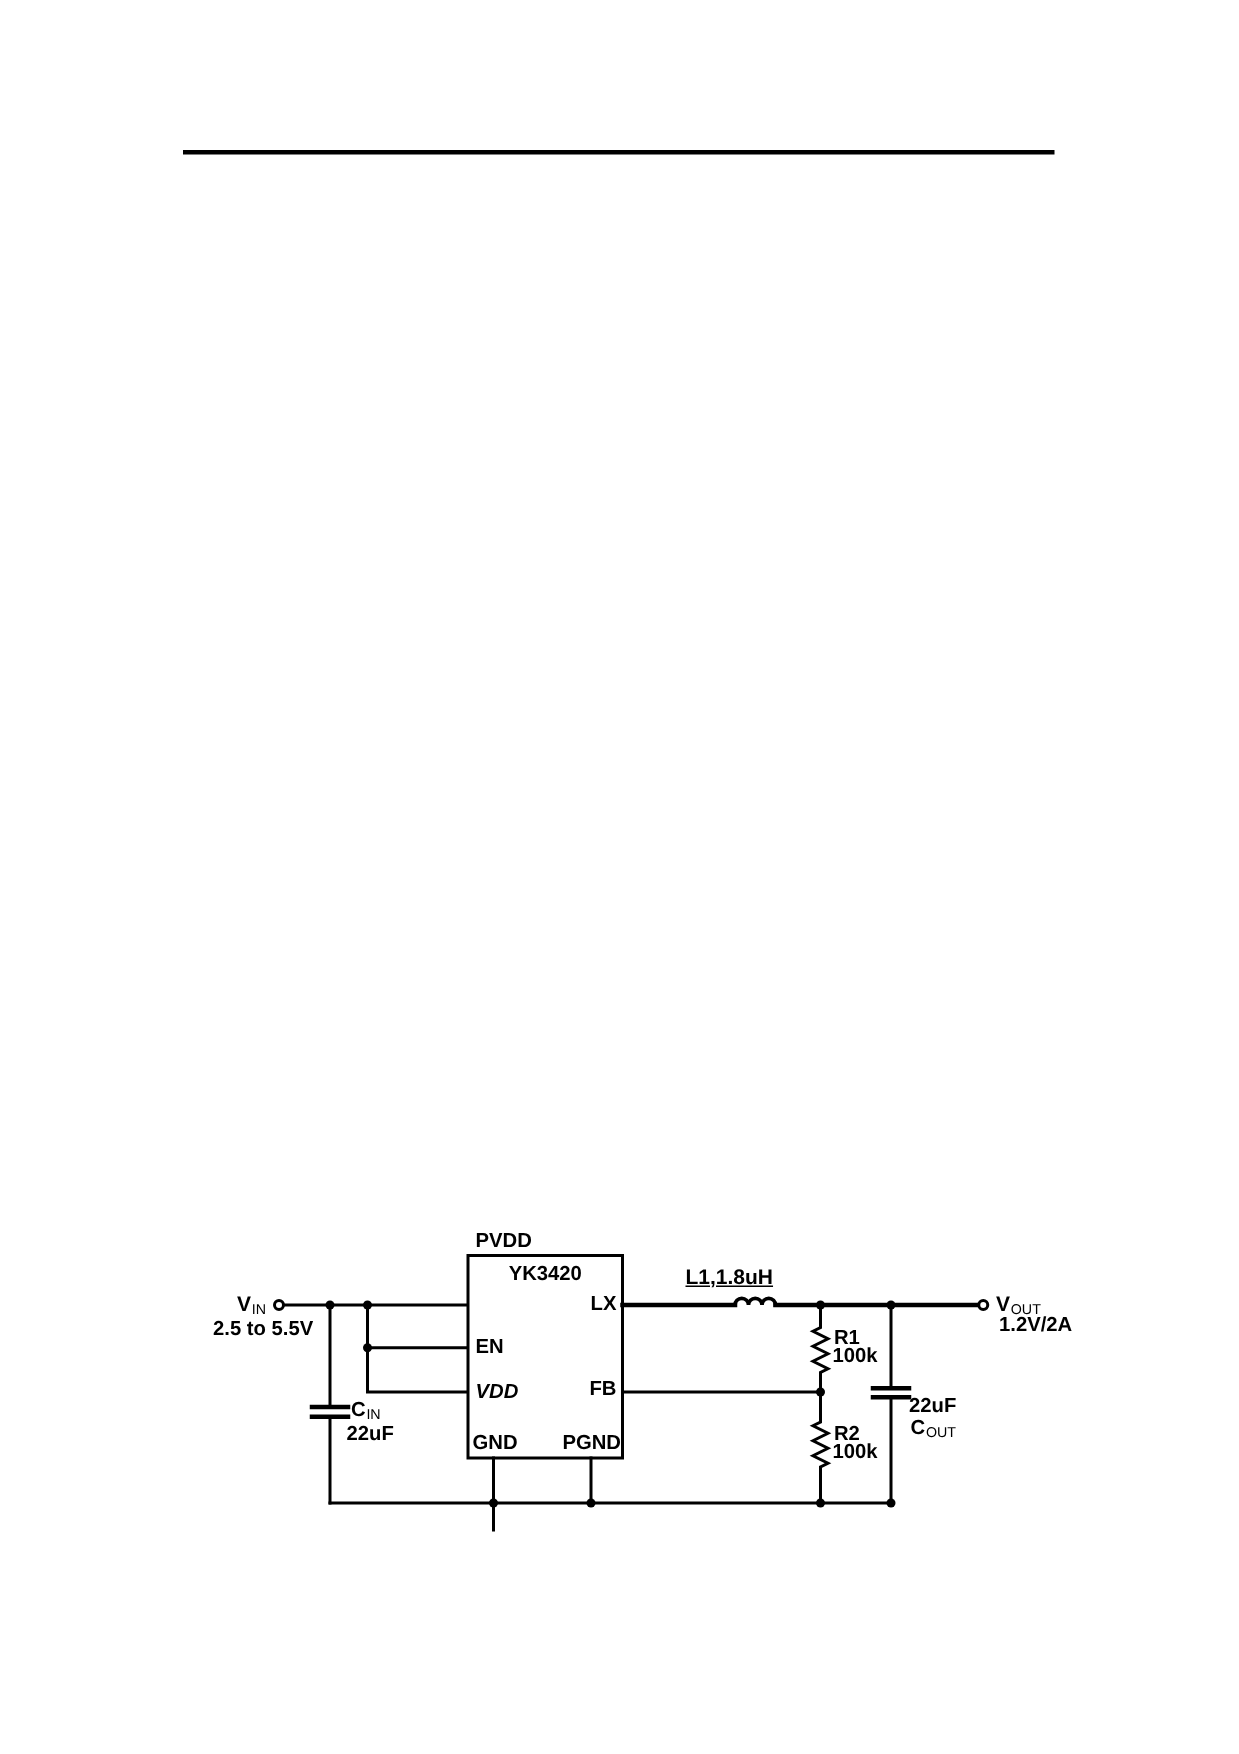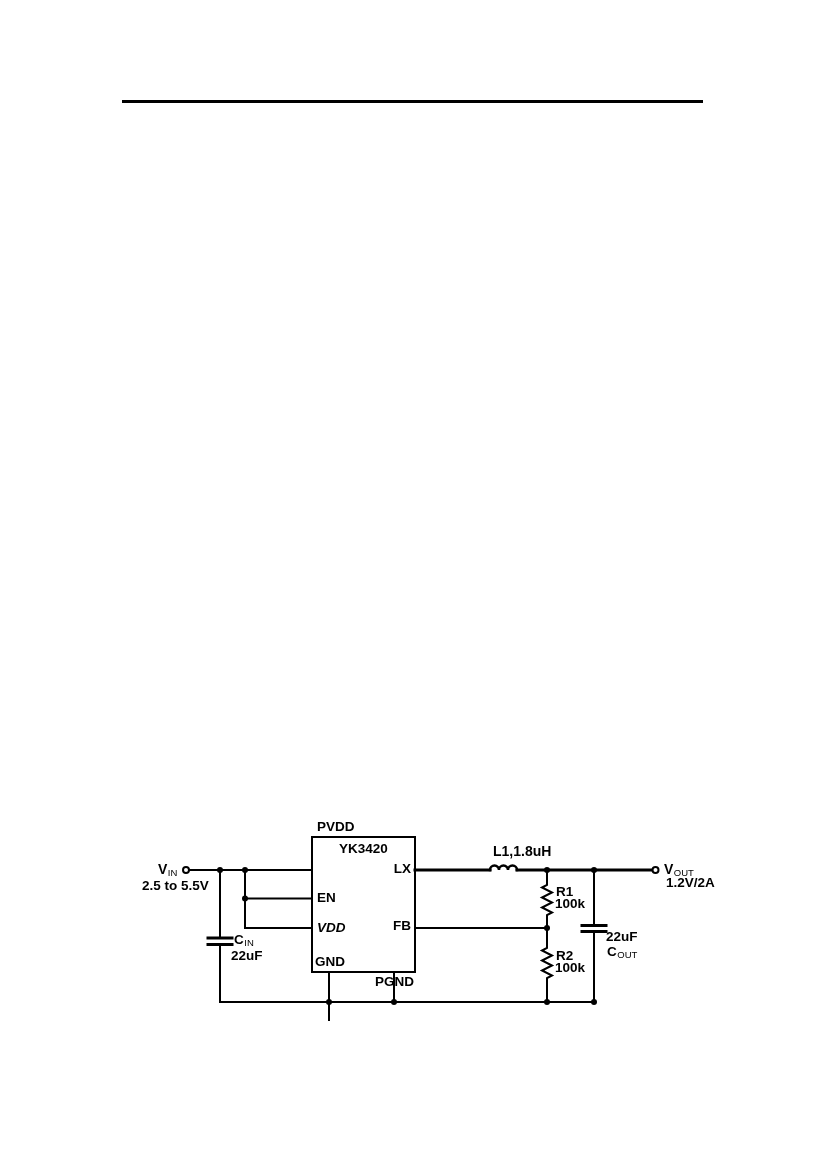--- a/index.html
+++ b/index.html
@@ -110,23 +110,23 @@
   <div class="lbl" style="left:231px; top:949px;">22uF</div>
 
   <div class="lbl chip-name">YK3420</div>
 
   <div class="lbl" style="left:317px; top:820px;">PVDD</div>
   <div class="lbl" style="left:317px; top:891px;">EN</div>
   <div class="lbl" style="left:317px; top:921px;font-style:italic;">VDD</div>
   <div class="lbl" style="left:315px; top:955px;">GND</div>
   <div class="lbl pin-right" style="right:415px; top:862px;padding-left:23px;">LX</div>
   <div class="lbl pin-right" style="right:415px; top:919px;">FB</div>
-  <div class="lbl pin-right" style="right:412px; top:955px;margin-top:20px;">PGND</div>
+  <div class="lbl pin-right" style="right:412px; top:955px;">PGND</div>
 
-  <div class="lbl big" style="left:493px; top:844px;">L1,1.8uH</div>
+  <div class="lbl big" style="left:457px; top:844px;text-decoration:underline;">L1,1.8uH</div>
 
   <div class="lbl" style="left:556px; top:885px;">R1</div>
   <div class="lbl" style="left:555px; top:897px;">100k</div>
   <div class="lbl" style="left:556px; top:949px;">R2</div>
   <div class="lbl" style="left:555px; top:961px;">100k</div>
 
   <div class="lbl" style="left:607px; top:945px;"><span>C</span><span class="sub">OUT</span></div>
   <div class="lbl" style="left:606px; top:930px;">22uF</div>
 
   <div class="lbl big" style="left:664px; top:862px;"><span>V</span><span class="sub">OUT</span></div>

